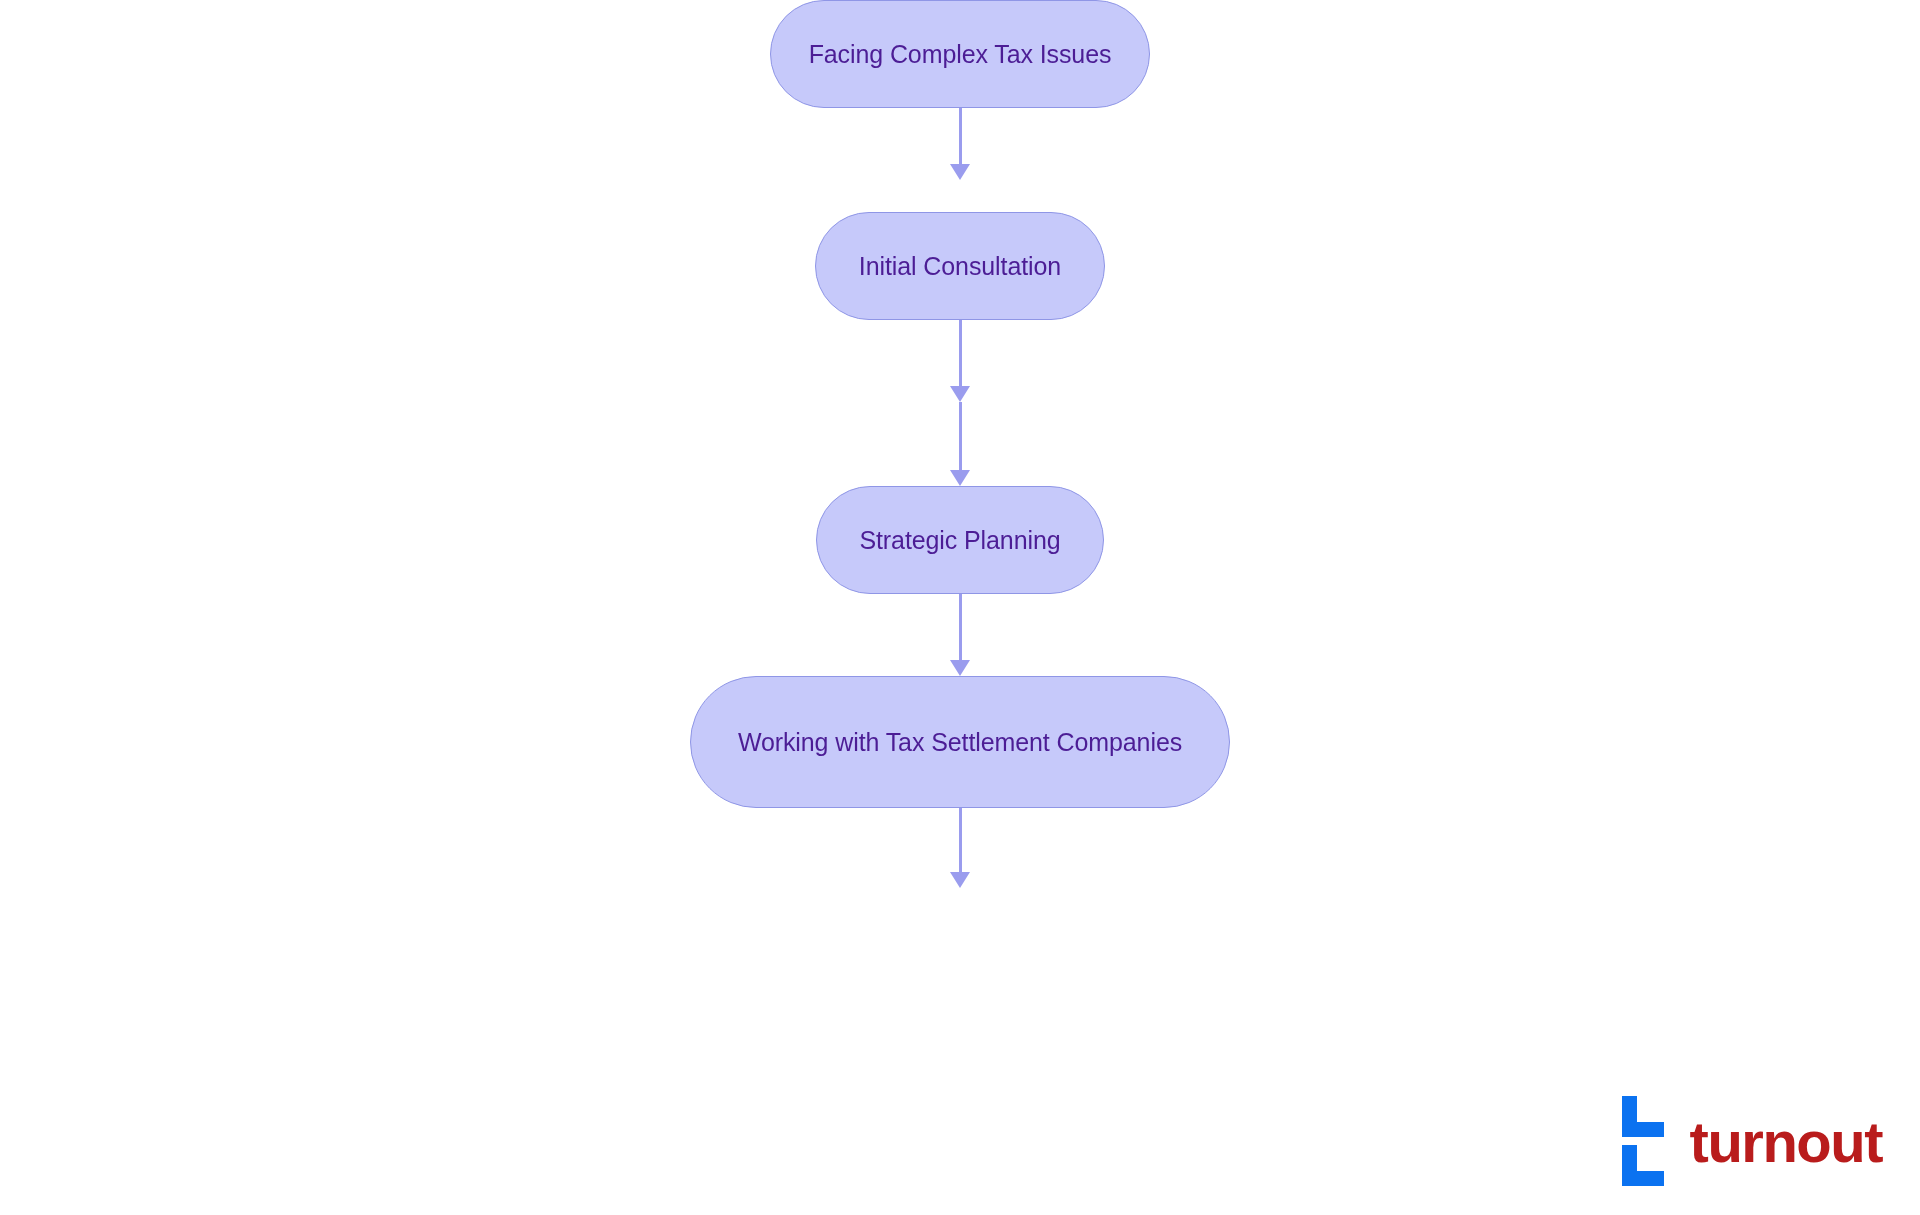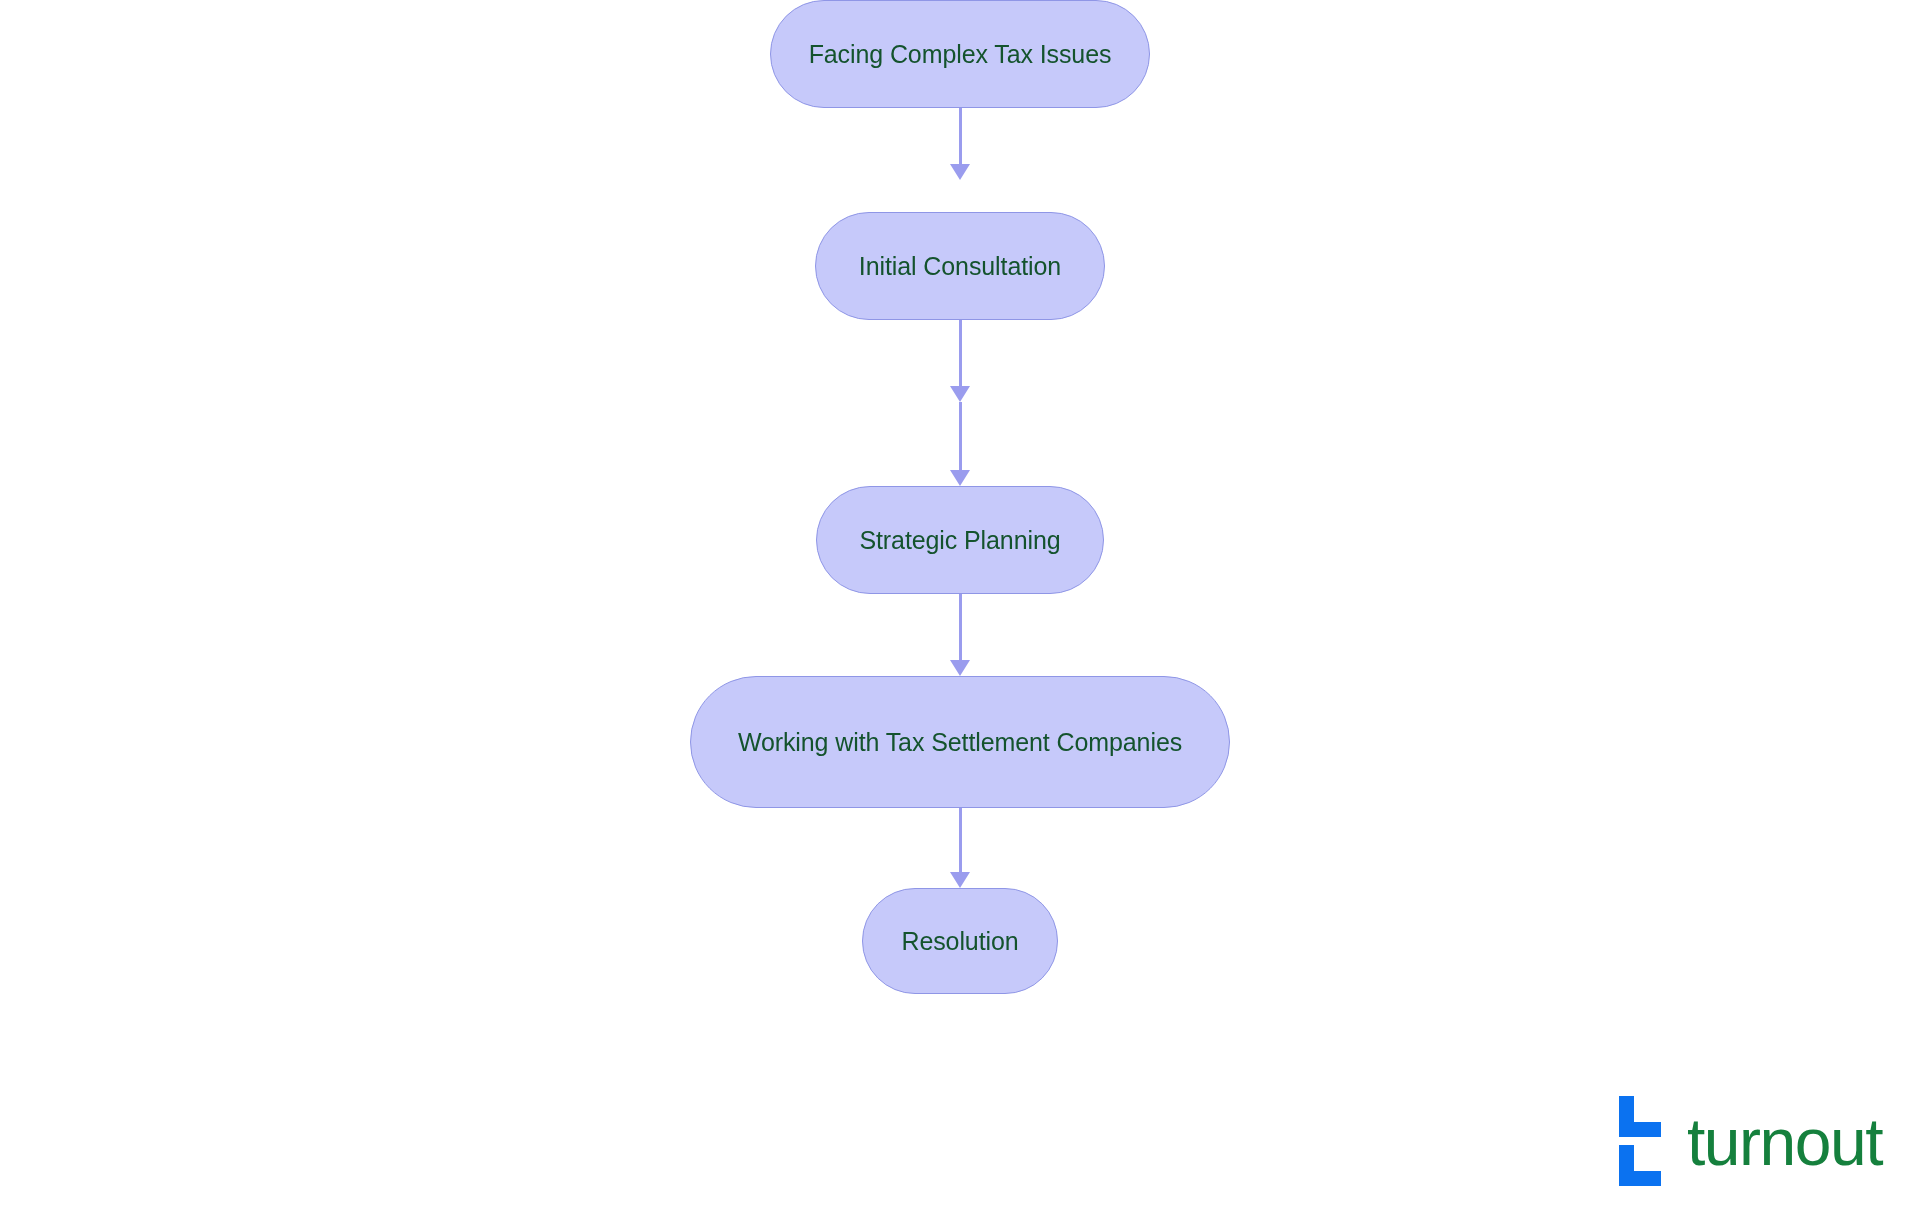--- a/index.html
+++ b/index.html
@@ -33,21 +33,21 @@
     display: flex;
     flex-direction: column;
     align-items: center;
   }
 
   .flow-node {
     box-sizing: border-box;
     background: #c6c9fa;
     border: 1.6px solid #8f96e6;
     border-radius: 999px;
-    color: #14532d;
+    color: #4c1d95;
     display: flex;
     align-items: center;
     justify-content: center;
     text-align: center;
     font-size: 25px;
     font-weight: 400;
     letter-spacing: -0.1px;
     line-height: 1.2;
     white-space: nowrap;
     user-select: none;
@@ -100,23 +100,23 @@
     gap: 22px;
   }
   .logo-mark {
     width: 50px;
     height: 96px;
     position: relative;
     flex: 0 0 auto;
   }
   .logo-wordmark {
     font-family: "Liberation Sans", "DejaVu Sans", sans-serif;
-    font-size: 66px;
-    font-weight: 400;
-    color: #15803d;
+    font-size: 58px;
+    font-weight: 700;
+    color: #b91c1c;
     letter-spacing: -1.5px;
     line-height: 1;
     user-select: none;
   }
 </style>
 </head>
 <body>
 
 <div id="flowchart-canvas">
 
@@ -157,23 +157,20 @@
 
     <div class="flow-node node-4">
       <span>Working with Tax Settlement Companies</span>
     </div>
 
     <div class="flow-connector conn-4">
       <div class="conn-line"></div>
       <div class="conn-head"></div>
     </div>
 
-    <div class="flow-node node-5">
-      <span>Resolution</span>
-    </div>
 
   </div>
 
   <div id="brand-logo">
     <div class="logo-mark">
       <svg viewBox="0 0 50 96" width="50" height="96" aria-hidden="true">
         <path d="M4 2 H19 V28 H46 V43 H4 Z" fill="#0b72f0"></path>
         <path d="M4 51 H19 V77 H46 V92 H4 Z" fill="#0b72f0"></path>
       </svg>
     </div>

